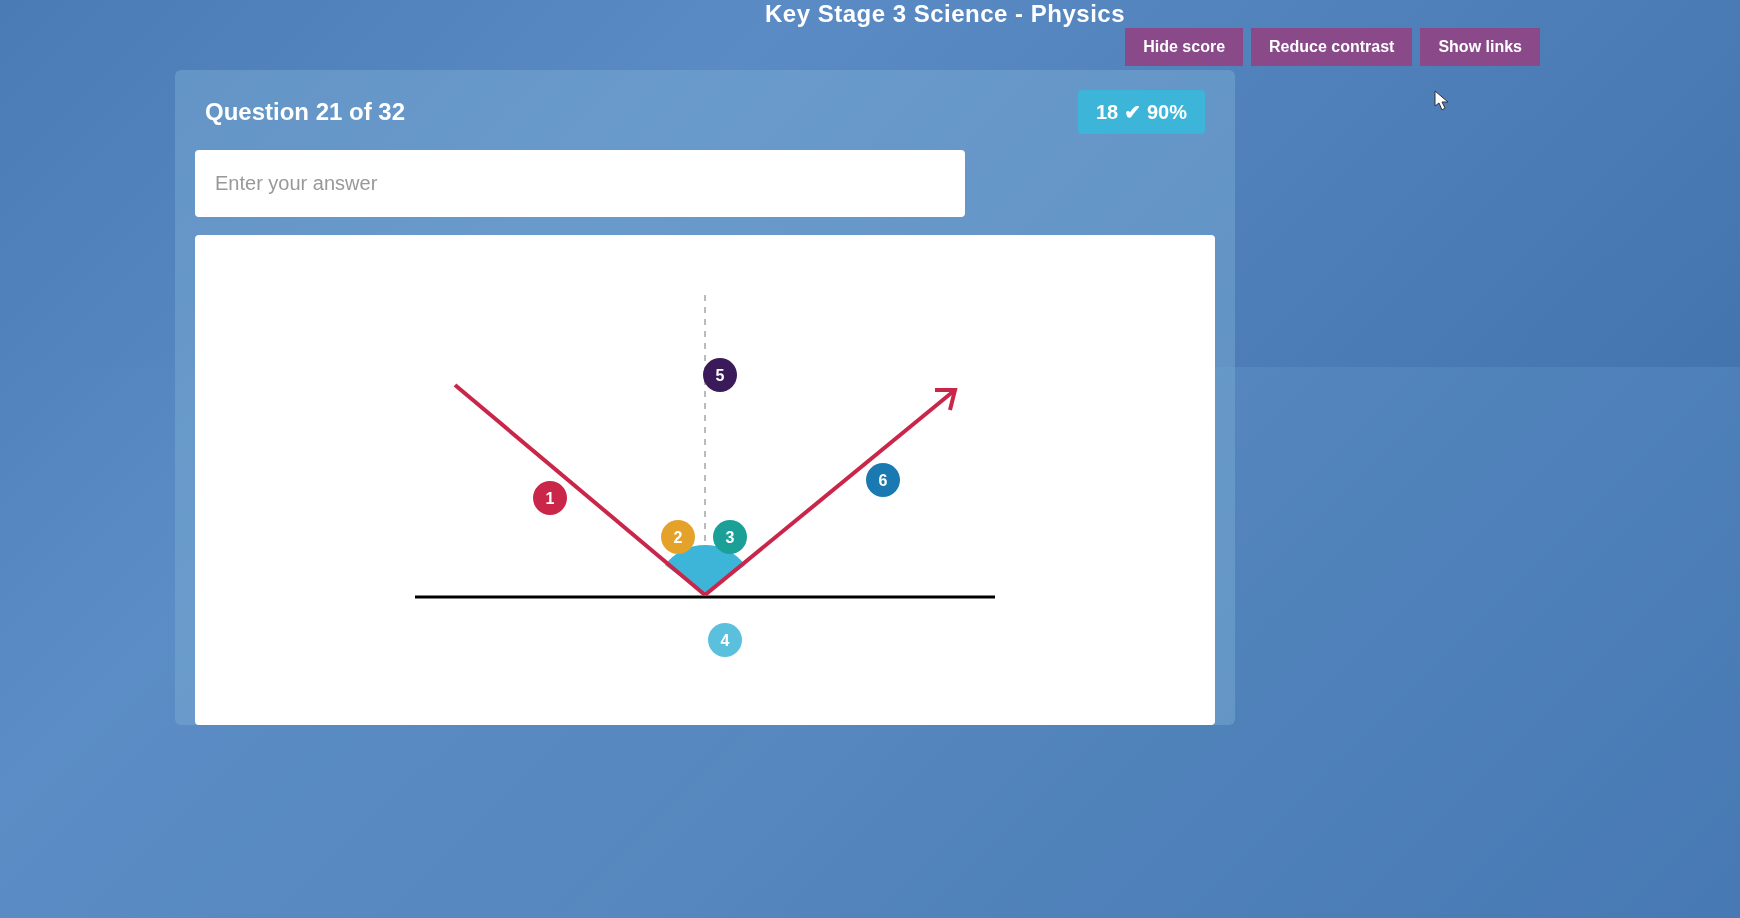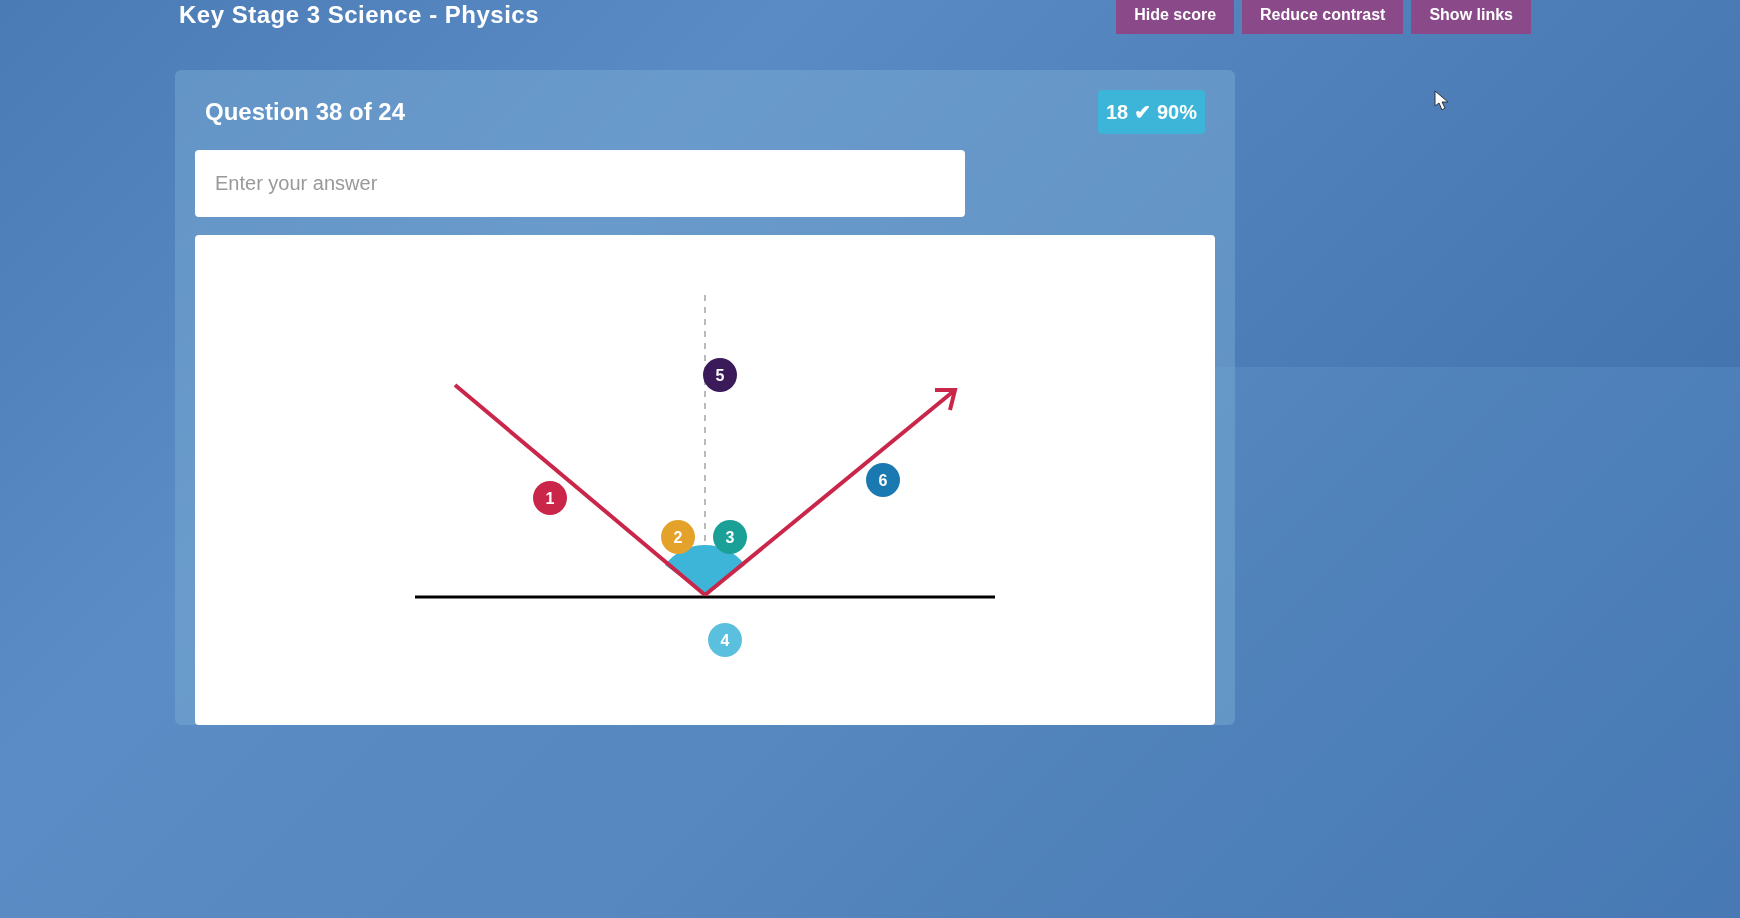--- a/index.html
+++ b/index.html
@@ -20,24 +20,25 @@
       bottom: 0;
       right: 0;
       width: 100%;
       height: 60%;
       background: linear-gradient(135deg, transparent 0%, rgba(100, 150, 200, 0.4) 50%, rgba(80, 130, 190, 0.6) 100%);
       z-index: 0;
     }
     .header-bar {
       display: flex;
       align-items: center;
-      padding: 0 29px;
+      padding: 0 20px;
       height: 30px;
       position: relative;
       z-index: 2;
+      flex-direction: column;
     }
     .header-title {
       color: #fff;
       font-size: 24px;
       font-weight: bold;
       margin-left: 150px;
       letter-spacing: 0.5px;
     }
     .header-buttons {
       margin-left: auto;
@@ -70,21 +71,21 @@
     }
     .question-number {
       color: #fff;
       font-size: 24px;
       font-weight: bold;
     }
     .score-badge {
       margin-left: auto;
       background: #3db5d8;
       color: #fff;
-      padding: 10px 8px;
+      padding: 10px 18px;
       border-radius: 4px;
       font-size: 20px;
       font-weight: bold;
       display: flex;
       align-items: center;
       gap: 6px;
     }
     .score-badge .check {
       font-size: 20px;
     }
@@ -157,21 +158,21 @@
   <div class="header-title">Key Stage 3 Science - Physics</div>
   <div class="header-buttons">
     <button class="header-btn">Hide score</button>
     <button class="header-btn">Reduce contrast</button>
     <button class="header-btn">Show links</button>
   </div>
 </div>
 
 <div class="main-container">
   <div class="question-header">
-    <div class="question-number">Question 38 of 24</div>
+    <div class="question-number">Question 21 of 32</div>
     <div class="score-badge">
       <span>18</span>
       <span class="check">✔</span>
       <span>90%</span>
     </div>
   </div>
 
 
   <div class="answer-input-wrap">
     <input type="text" class="answer-input" placeholder="Enter your answer" style="">

